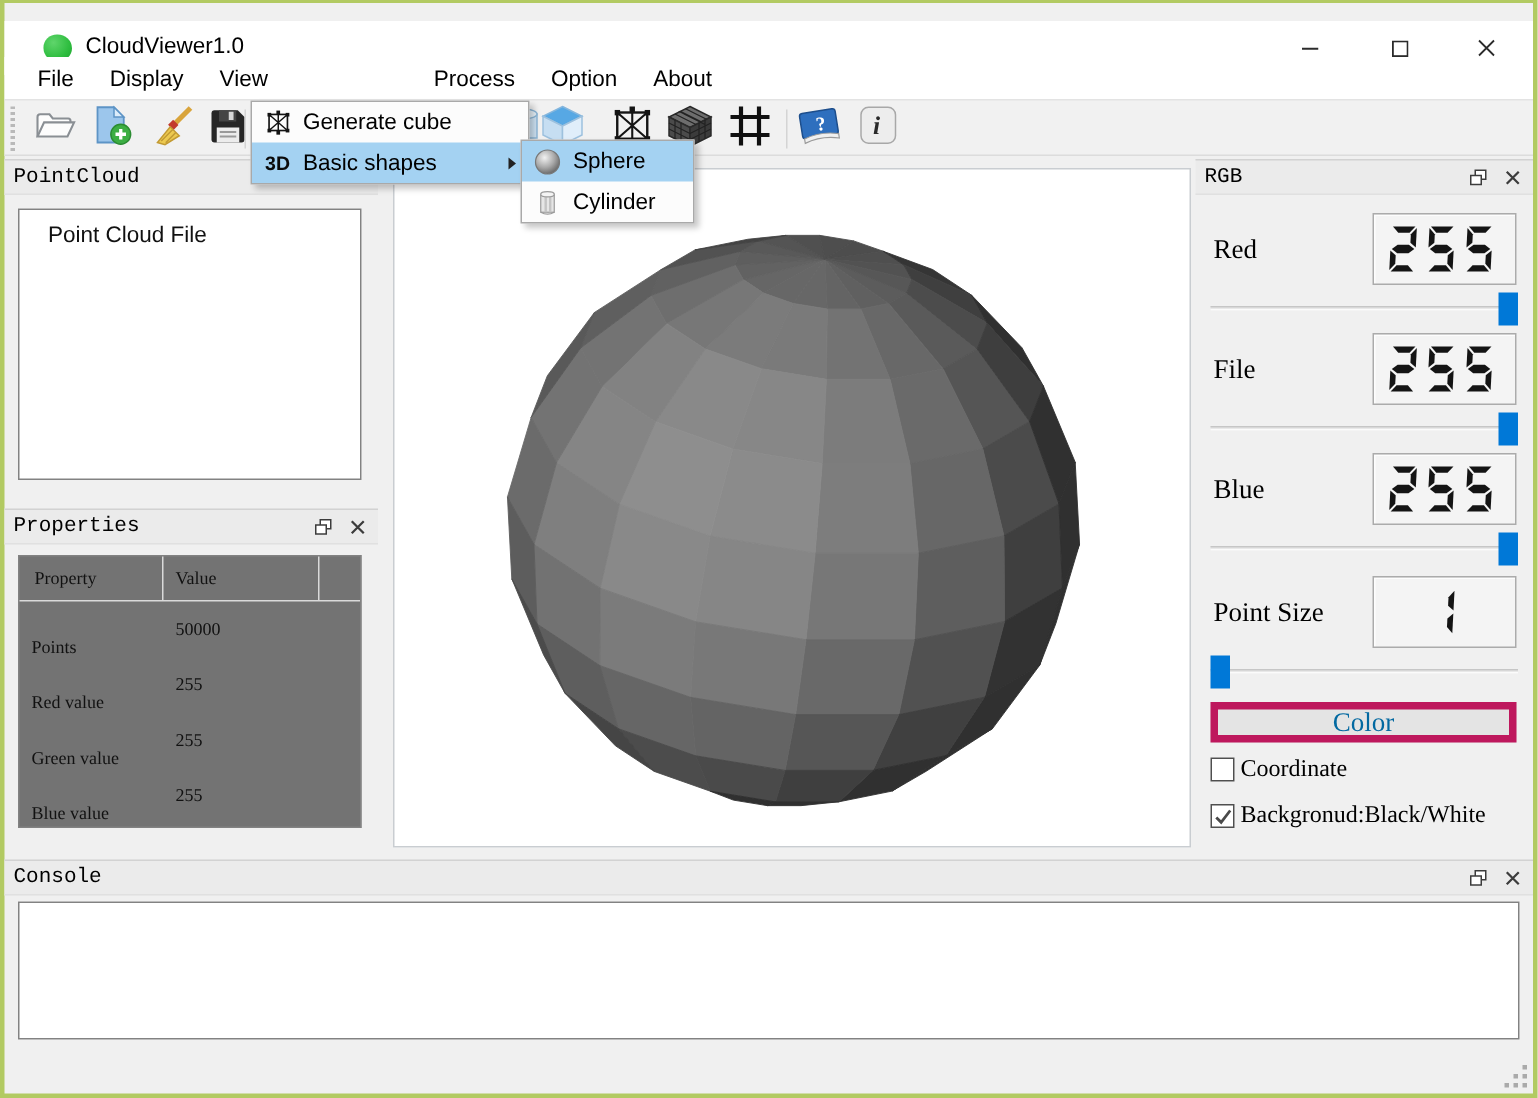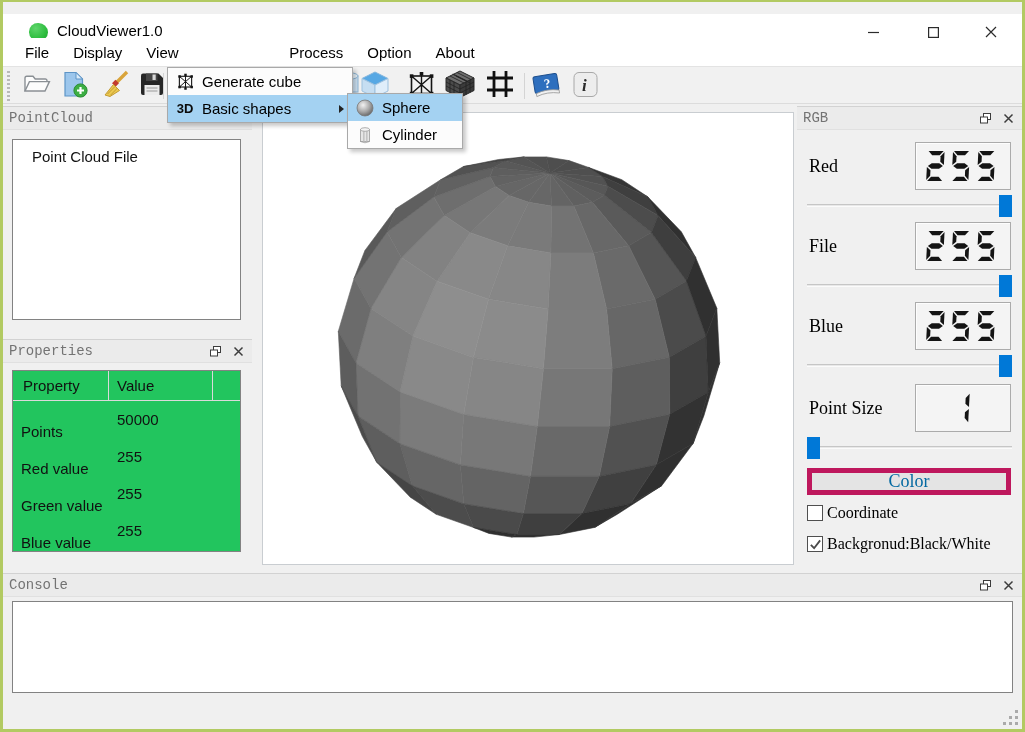--- a/index.html
+++ b/index.html
@@ -23,28 +23,28 @@
 
   
   .toolbar { position:absolute; left:0; top:64px; width:100%; height:38px; background:#f1f1f1; border-top:1px solid #e3e3e3; border-bottom:1px solid #dcdcdc; }
   .tb-handle { position:absolute; left:4px; top:4px; width:3px; height:30px;
                background:repeating-linear-gradient(to bottom,#b9b9b9 0 2px, transparent 2px 4px); }
   .tbtn { position:absolute; top:3px; width:32px; height:32px; display:flex; align-items:center; justify-content:center; }
   .tb-sep { position:absolute; top:6px; width:1px; height:26px; background:#d4d4d4; }
 
   
   .dock-title { position:absolute; height:24px; background:#ebebeb; border-top:1px solid #d2d2d2; border-bottom:1px solid #e0e0e0;
-                font-family:"Liberation Mono", monospace; font-size:14px; color:#737373; display:flex; align-items:center; padding:0 6px; }
+                font-family:"Liberation Mono", monospace; font-size:14px; color:#000000; display:flex; align-items:center; padding:0 6px; }
   .dock-btns { position:absolute; right:6px; top:4px; display:flex; gap:8px; }
   .dock-btn { width:15px; height:15px; display:flex; align-items:center; justify-content:center; }
 
   
   .listbox { position:absolute; left:9px; top:137px; width:229px; height:181px; background:#fff; border:1px solid #828282; }
   .listbox .hdr { font-size:15px; color:#111; padding:8px 19px; }
-  .propbox { position:absolute; left:9px; top:368px; width:229px; height:182px; background:#22c55e; border:1px solid #828282; font-size:15px; color:#111; }
+  .propbox { position:absolute; left:9px; top:368px; width:229px; height:182px; background:#737373; border:1px solid #828282; font-size:12px; color:#111;font-family:Liberation Serif, serif; }
   .prop-head { display:flex; height:30px; align-items:center; border-bottom:1px solid #dadada; }
   .prop-head .c1 { width:96px; padding-left:10px; border-right:1px solid #dadada; height:100%; display:flex; align-items:center; }
   .prop-head .c2 { width:104px; padding-left:8px; border-right:1px solid #dadada; height:100%; display:flex; align-items:center; }
   .prop-row { display:flex; height:37px; align-items:center; }
   .prop-row .c1 { width:96px; padding-left:8px;margin-top:24px; }
   .prop-row .c2 { padding-left:8px; }
 
   
   .viewport { position:absolute; left:259px; top:110px; width:532px; height:453px; background:#ffffff; border:1px solid #c9cdd1; }
 

